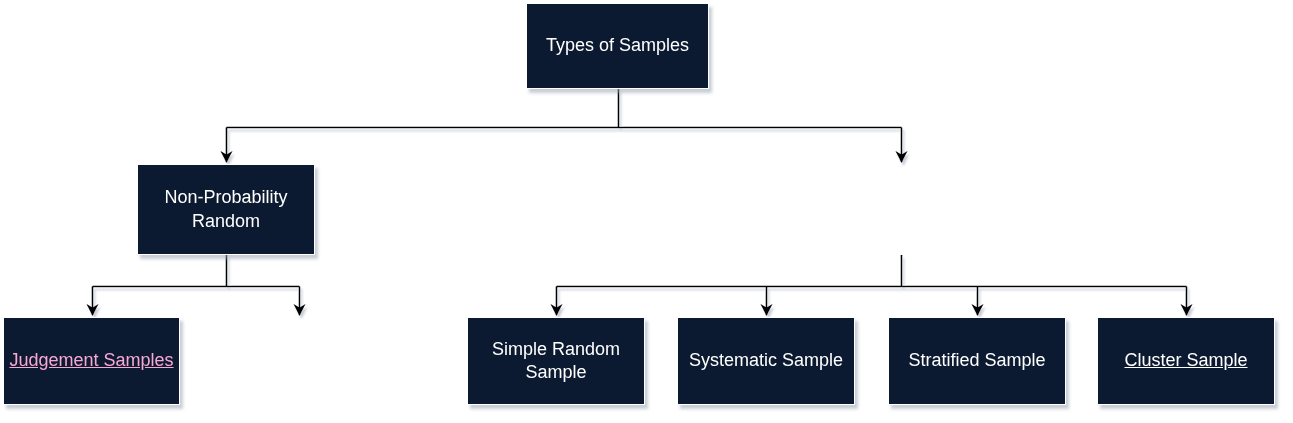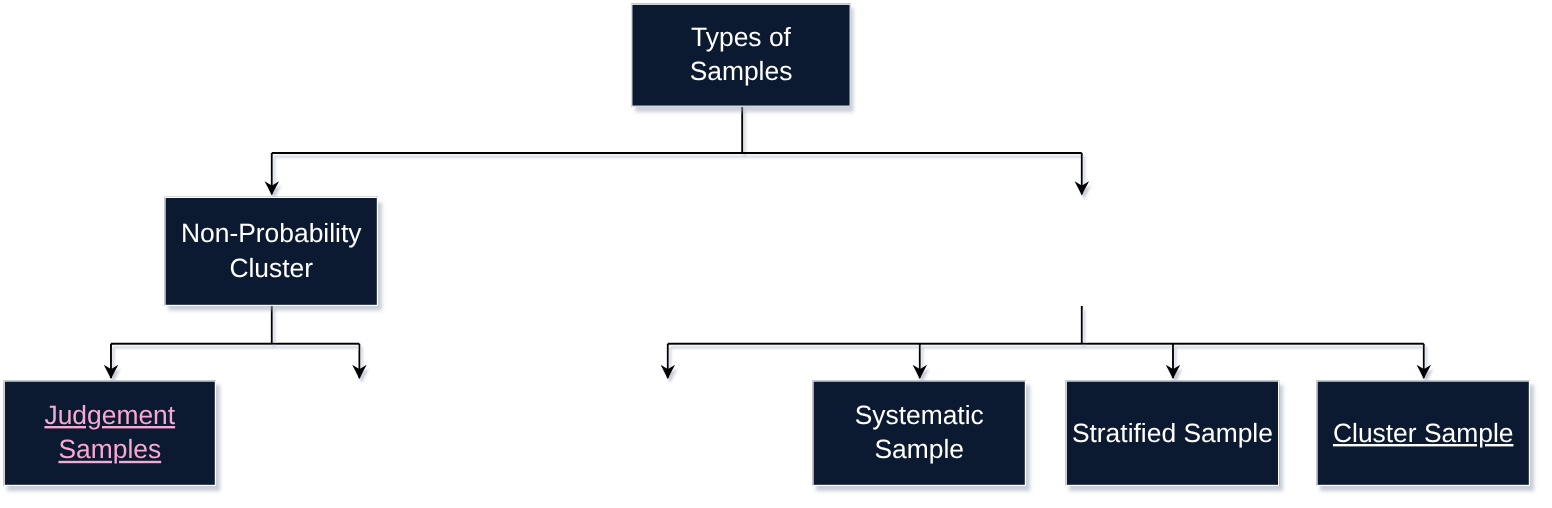--- a/index.html
+++ b/index.html
@@ -23,21 +23,21 @@
     height: 423px;
   }
   .node {
     position: absolute;
     box-sizing: border-box;
     display: flex;
     align-items: center;
     justify-content: center;
     text-align: center;
     color: #ffffff;
-    font-size: 22px;
+    font-size: 18px;
     line-height: 1.3;
     padding: 3px 4px;
     border: 1px solid #ffffff;
     box-shadow: 3px 4px 3px rgba(154, 164, 181, 0.55);
   }
   .node .label {
     display: block;
     width: 100%;
   }
 </style>
@@ -66,24 +66,27 @@
         <path d="M 766.5 286.5 V 315" marker-end="url(#arrow)"></path>
         <path d="M 977.5 286.5 V 315" marker-end="url(#arrow)"></path>
         <path d="M 1186.5 286.5 V 315" marker-end="url(#arrow)"></path>
       </g>
     </svg>
 
 <div class="node" style="left: 526px; top: 3px; width: 183px; height: 86px; background: rgb(11, 26, 48); color: rgb(255, 255, 255);">
       <span class="label">Types of Samples</span>
     </div>
     <div class="node" style="left: 137px; top: 164px; width: 178px; height: 91px; background: rgb(11, 26, 48); color: rgb(255, 255, 255);">
-      <span class="label">Non-Probability Cluster</span>
+      <span class="label">Non-Probability Random</span>
     </div>
     <div class="node" style="left: 3px; top: 317px; width: 177px; height: 88px; background: rgb(11, 26, 48); color: #f9a8d4; text-decoration: underline;">
       <span class="label">Judgement Samples</span>
+    </div>
+    <div class="node" style="left: 467px; top: 317px; width: 178px; height: 88px; background: rgb(11, 26, 48); color: rgb(255, 255, 255);">
+      <span class="label">Simple Random Sample</span>
     </div>
     <div class="node" style="left: 888px; top: 317px; width: 178px; height: 88px; background: rgb(11, 26, 48); color: rgb(255, 255, 255);">
       <span class="label">Stratified Sample</span>
     </div>
     <div class="node" style="left: 677px; top: 317px; width: 178px; height: 88px; background: rgb(11, 26, 48); color: rgb(255, 255, 255);">
       <span class="label">Systematic Sample</span>
     </div>
     <div class="node" style="left: 1097px; top: 317px; width: 178px; height: 88px; background: rgb(11, 26, 48); color: rgb(255, 255, 255); text-decoration: underline;">
       <span class="label">Cluster Sample</span>
     </div>

